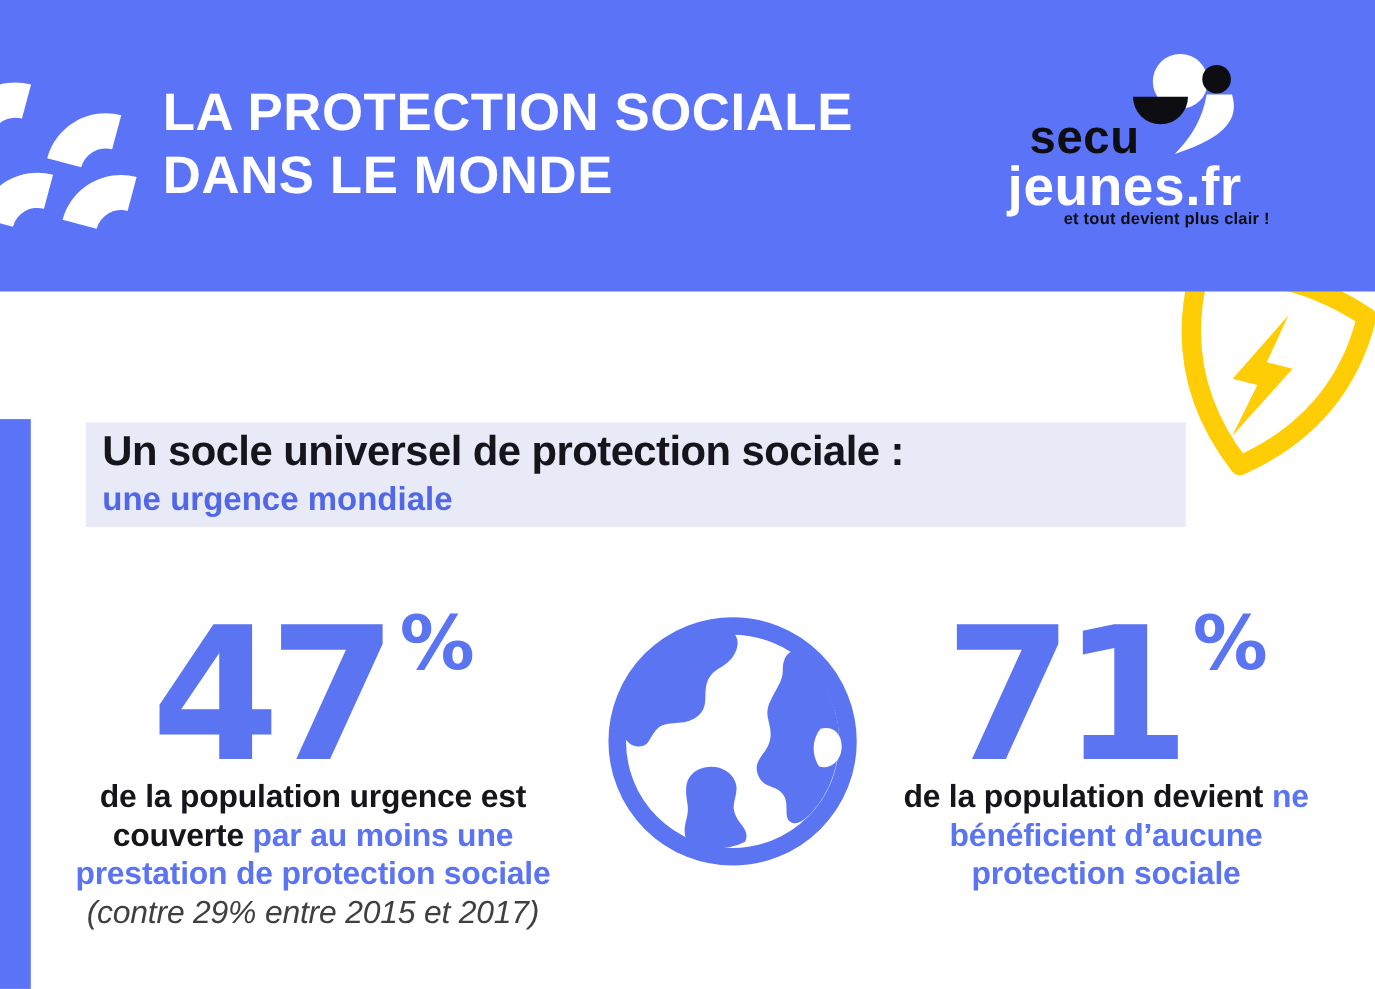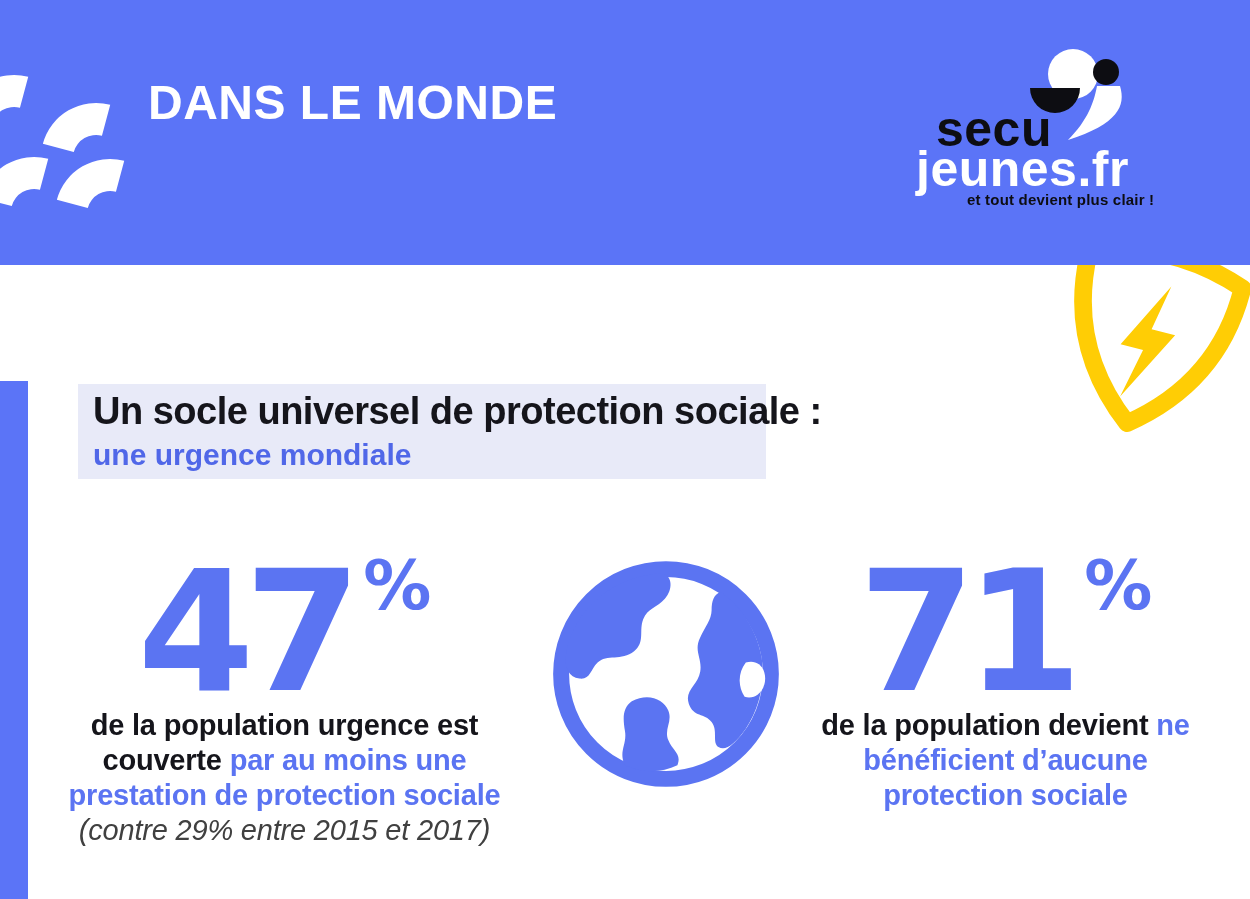--- a/index.html
+++ b/index.html
@@ -6,33 +6,33 @@
   body { font-family:"Liberation Sans", sans-serif; }
   .page { position:relative; width:1250px; height:899px; background:#FFFFFF; overflow:hidden; }
 
   
   .header-band { position:absolute; left:0; top:0; width:1250px; height:265px; background:#5B74F7; z-index:2; }
   .quotes-svg { position:absolute; left:0; top:70px; width:170px; height:150px; }
   .page-title { position:absolute; left:148px; top:74px; color:#FFFFFF; font-weight:800; font-size:48px; line-height:57px; letter-spacing:0.5px; white-space:nowrap; }
 
   
   .logo-mark { position:absolute; left:1022px; top:46px; width:110px; height:104px; }
-  .logo-secu { position:absolute; left:936px; top:104px; font-size:50px; font-weight:800; color:#0D0D12; letter-spacing:0.5px; line-height:1; }
+  .logo-secu { position:absolute; left:936px; top:104px; font-size:43px; font-weight:800; color:#0D0D12; letter-spacing:0.5px; line-height:1; }
   .logo-jeunes { position:absolute; left:916px; top:144px; font-size:50px; font-weight:800; color:#FFFFFF; letter-spacing:0.5px; line-height:1; }
   .logo-tagline { position:absolute; left:967px; top:191px; font-size:15px; font-weight:700; color:#0D0D12; letter-spacing:0.2px; }
 
   
   .shield-wrap { position:absolute; left:1048px; top:234px; width:200px; height:215px; z-index:1; }
   .shield-wrap svg { width:100%; height:100%; transform:rotate(14deg); transform-origin:50% 50%; }
 
   
   .left-bar { position:absolute; left:0; top:381px; width:28px; height:518px; background:#5B74F7; }
 
   
-  .section-box { position:absolute; left:78px; top:384px; width:688px; height:95px; background:#E8EAF8; }
+  .section-box { position:absolute; left:78px; top:384px; width:1000px; height:95px; background:#E8EAF8; }
   .section-title { position:absolute; left:15px; top:6px; font-size:38px; font-weight:800; color:#15151B; letter-spacing:-0.5px; white-space:nowrap; }
   .section-subtitle { position:absolute; left:15px; top:54px; font-size:30px; font-weight:800; color:#5067E8; white-space:nowrap;text-align:center; }
 
   
   .stat { position:absolute; text-align:center; }
   .stat-left { left:62px; top:548px; width:445px; }
   .stat-right { left:818px; top:548px; width:375px; }
   .big-number { font-family:"DejaVu Sans", sans-serif; font-weight:bold; color:#5B74F2; font-size:168px; line-height:1; white-space:nowrap; }
   .big-number .num { letter-spacing:-10px; }
   .big-number .pct { font-size:68px; vertical-align:top; position:relative; top:4px; margin-left:12px; letter-spacing:0; }
@@ -62,20 +62,21 @@
       </defs>
       <g fill="#FFFFFF">
         <use href="#q" transform="translate(14,60) rotate(15)"></use>
         <use href="#q" transform="translate(96,88) rotate(15)"></use>
         <use href="#q" transform="translate(34,142) rotate(15)"></use>
         <use href="#q" transform="translate(110,144) rotate(15)"></use>
       </g>
     </svg>
 
     <div class="page-title">
+      <div>LA PROTECTION SOCIALE</div>
       <div>DANS LE MONDE</div>
     </div>
 
     <svg class="logo-mark" viewBox="0 0 110 104" xmlns="http://www.w3.org/2000/svg">
       <circle cx="51" cy="28" r="25" fill="#FFFFFF"></circle>
       <path d="M8,42 A25,25 0 0 0 58,42 Z" fill="#0D0D12"></path>
       <circle cx="84" cy="26" r="13" fill="#0D0D12"></circle>
       <path d="M75,40 L98,40 C104,60 96,78 46,94 C66,74 72,56 75,40 Z" fill="#FFFFFF"></path>
     </svg>
     <div class="logo-secu">secu</div>

